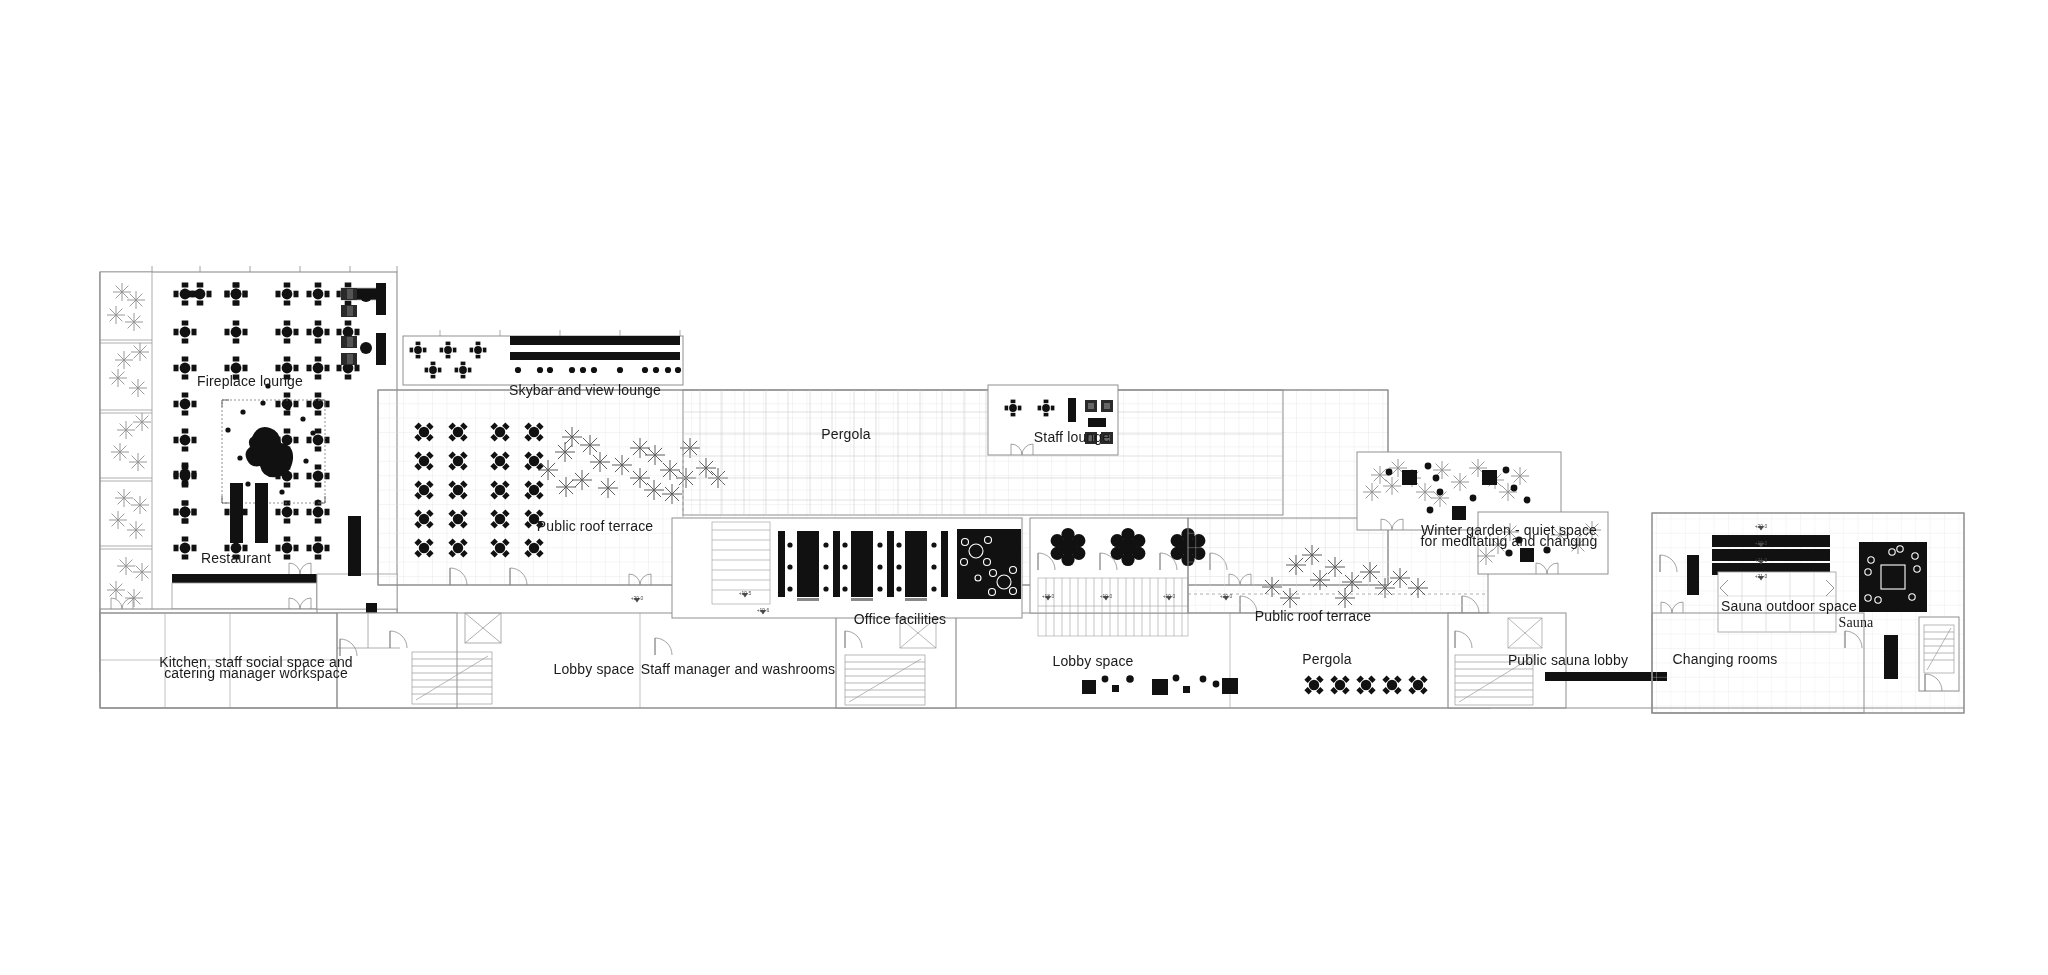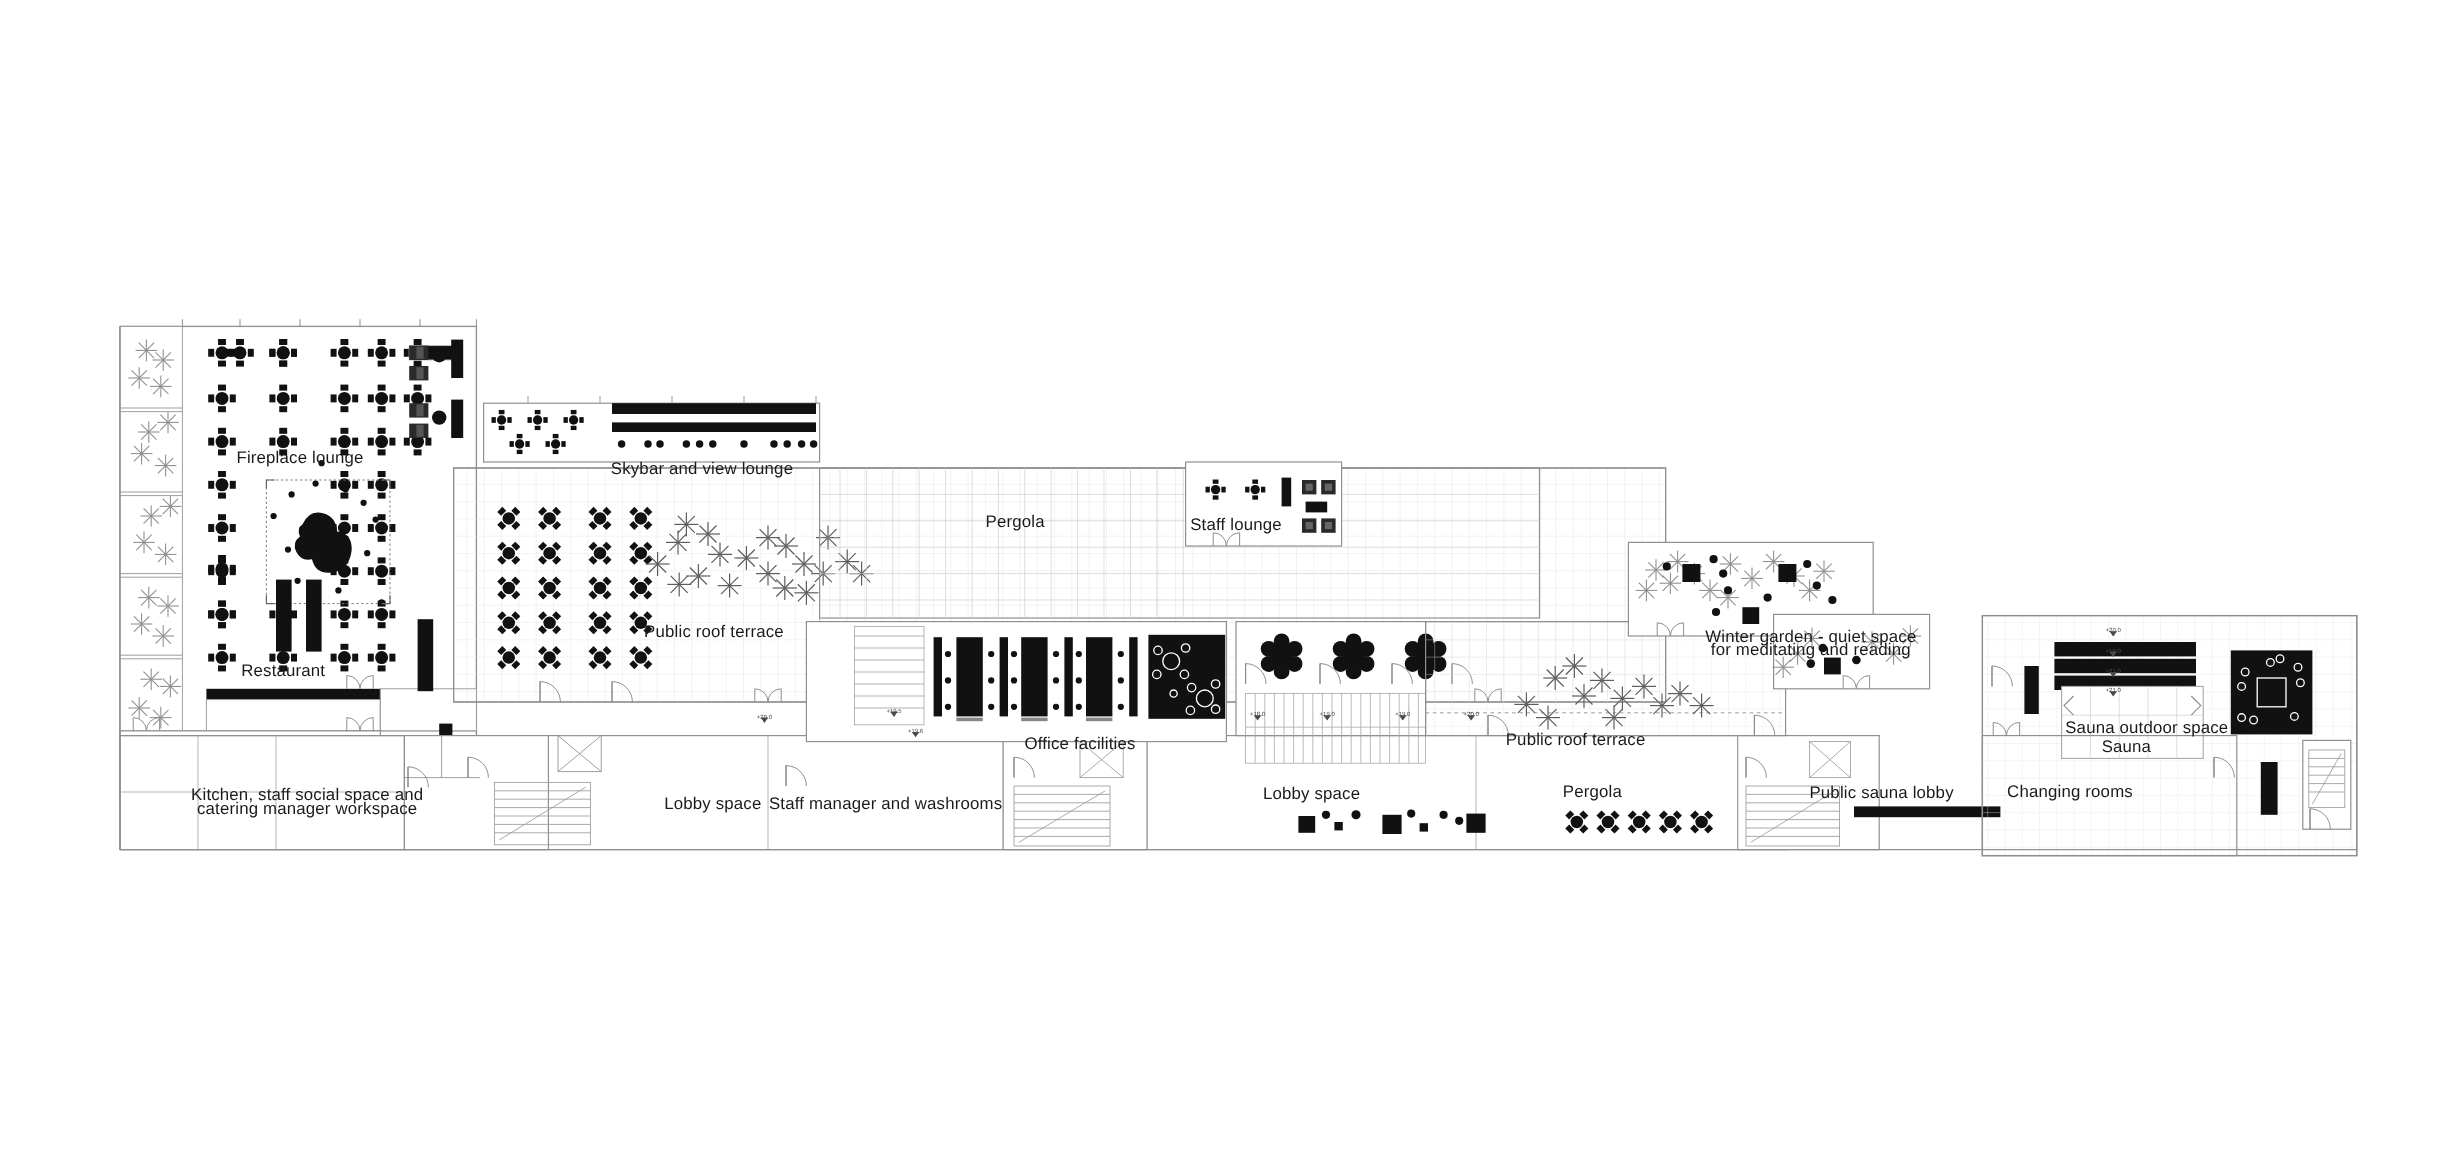--- a/index.html
+++ b/index.html
@@ -756,34 +756,34 @@
   </g>
 </svg>
 
 <div id="labels">
     <div class="lbl" style="left: 250px; top: 376px;">Fireplace lounge</div>
     <div class="lbl" style="left: 236px; top: 553px;">Restaurant</div>
     <div class="lbl" style="left: 232px; top: 657px; padding-left: 48px;">Kitchen, staff social space and
 catering manager workspace</div>
     <div class="lbl" style="left: 585px; top: 385px;">Skybar and view lounge</div>
     <div class="lbl" style="left: 846px; top: 429px;">Pergola</div>
-    <div class="lbl" style="left: 1030px; top: 432px;">Staff lounge</div>
+    <div class="lbl" style="left: 1072px; top: 432px;">Staff lounge</div>
     <div class="lbl" style="left: 595px; top: 521px;">Public roof terrace</div>
     <div class="lbl" style="left: 594px; top: 664px;">Lobby space</div>
     <div class="lbl" style="left: 738px; top: 664px;">Staff manager and washrooms</div>
     <div class="lbl" style="left: 900px; top: 614px;">Office facilities</div>
     <div class="lbl" style="left: 1093px; top: 656px;">Lobby space</div>
     <div class="lbl" style="left: 1327px; top: 654px;">Pergola</div>
     <div class="lbl" style="left: 1313px; top: 611px;">Public roof terrace</div>
     <div class="lbl" style="left: 1509px; top: 525px;">Winter garden - quiet space
-for meditating and reading</div>
+for meditating and changing</div>
     <div class="lbl" style="left: 1568px; top: 655px;">Public sauna lobby</div>
     <div class="lbl" style="left: 1725px; top: 654px;">Changing rooms</div>
     <div class="lbl" style="left: 1757px; top: 601px; margin-left: 32px;">Sauna outdoor space</div>
-    <div class="lbl" style="left: 1772px; top: 617px;">Sauna</div>
+    <div class="lbl" style="left: 1856px; top: 617px; font-family: Liberation Serif, serif;">Sauna</div>
   </div>
 <div id="levels">
     <div class="lvl" style="left: 637px; top: 595px;">+20.0</div>
     <div class="lvl" style="left: 745px; top: 590px;">+19.5</div>
     <div class="lvl" style="left: 763px; top: 607px;">+19.6</div>
     <div class="lvl" style="left: 1048px; top: 593px;">+18.0</div>
     <div class="lvl" style="left: 1106px; top: 593px;">+19.0</div>
     <div class="lvl" style="left: 1169px; top: 593px;">+19.0</div>
     <div class="lvl" style="left: 1226px; top: 593px;">+20.0</div>
     <div class="lvl" style="left: 1761px; top: 523px;">+20.0</div>

